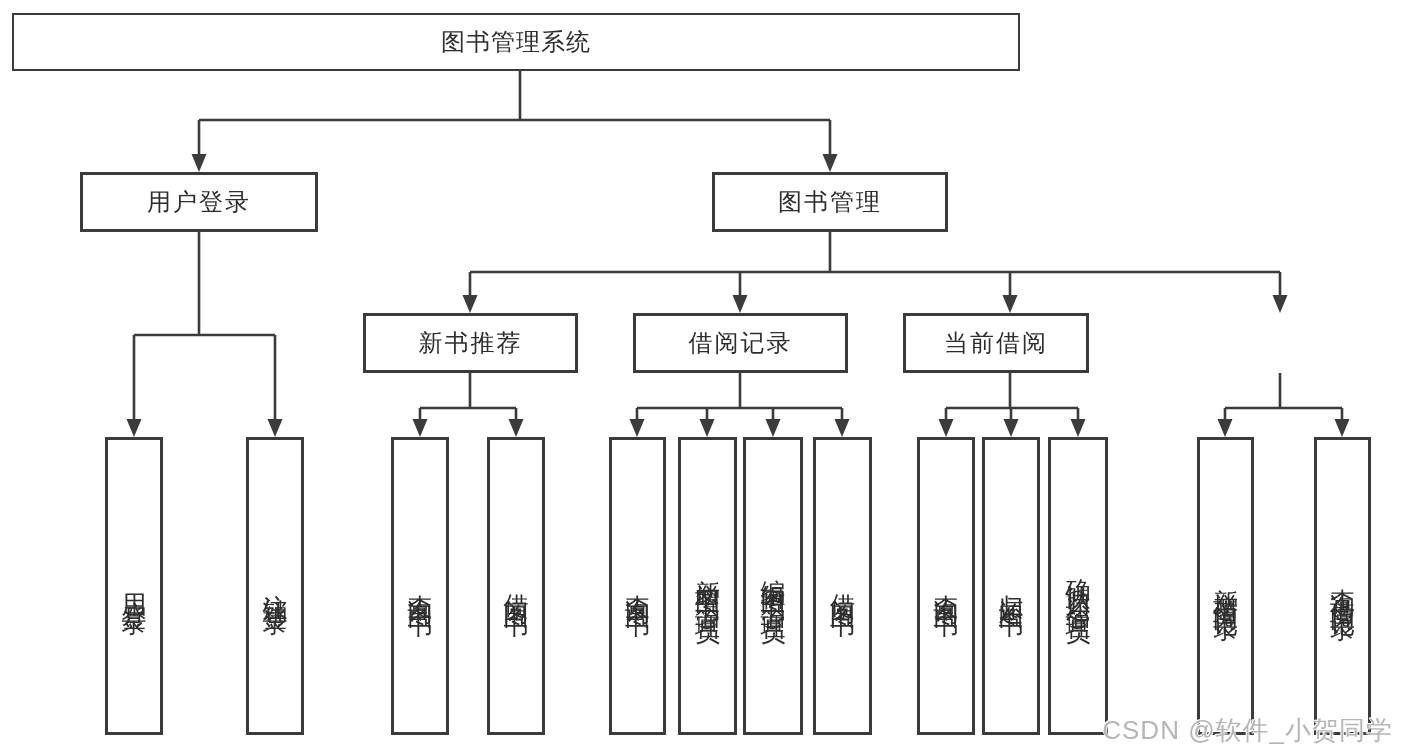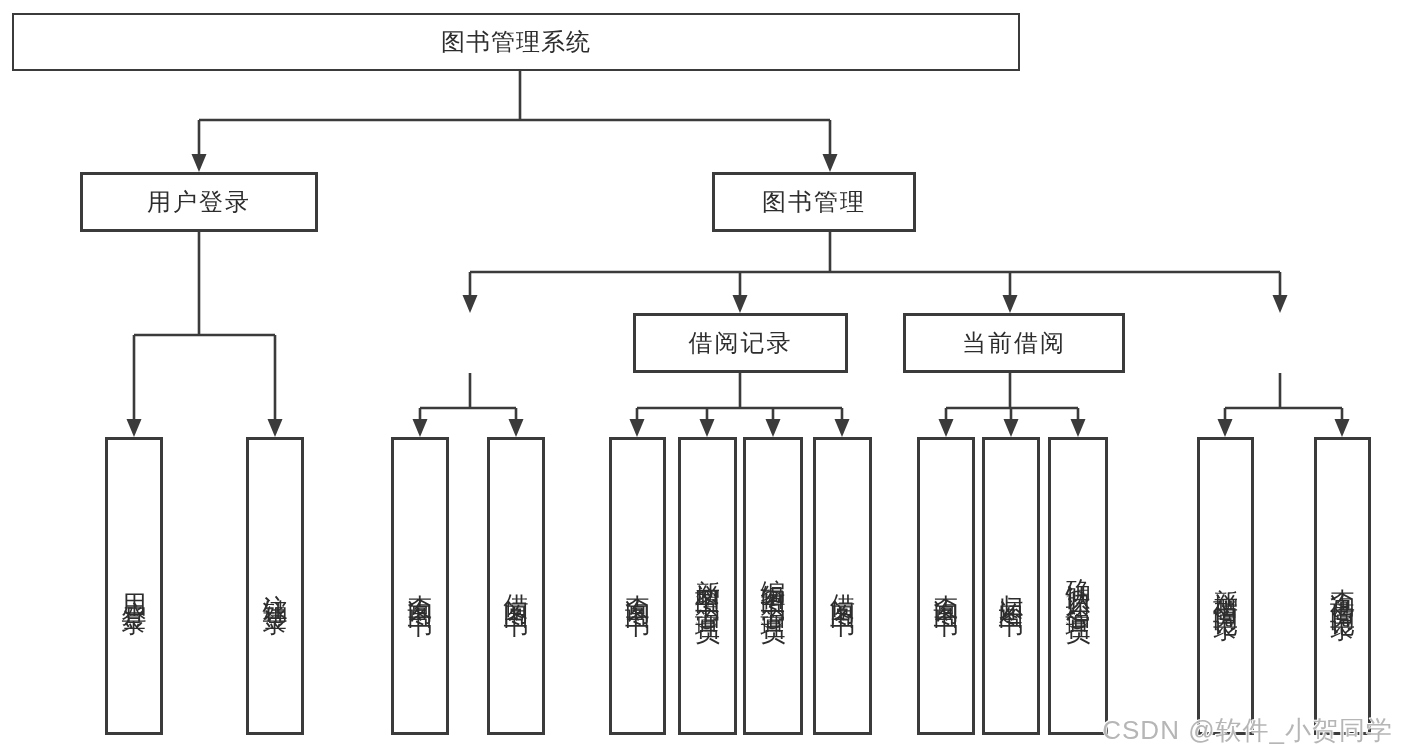--- a/index.html
+++ b/index.html
@@ -65,28 +65,31 @@
     </g>
   </svg>
 
   <div class="box hbox root" style="left:12px;top:13px;width:1008px;height:58px">
     <span>图书管理系统</span>
   </div>
 
   <div class="box hbox" style="left:80px;top:172px;width:238px;height:60px">
     <span>用户登录</span>
   </div>
-  <div class="box hbox" style="left:712px;top:172px;width:204px;height:60px">
+  <div class="box hbox" style="left:712px;top:172px;width:236px;height:60px">
     <span>图书管理</span>
   </div>
 
+  <div class="box hbox" style="left:363px;top:313px;width:215px;height:60px">
+    <span>新书推荐</span>
+  </div>
   <div class="box hbox" style="left:633px;top:313px;width:215px;height:60px">
     <span>借阅记录</span>
   </div>
-  <div class="box hbox" style="left:903px;top:313px;width:222px;height:60px">
+  <div class="box hbox" style="left:903px;top:313px;width:186px;height:60px">
     <span>当前借阅</span>
   </div>
 
   <div class="box leaf" style="left:105px;top:437px;width:58px;height:298px">
     <span>用户登录</span>
   </div>
   <div class="box leaf" style="left:246px;top:437px;width:58px;height:298px">
     <span>注销登录</span>
   </div>
   <div class="box leaf" style="left:391px;top:437px;width:58px;height:298px">

